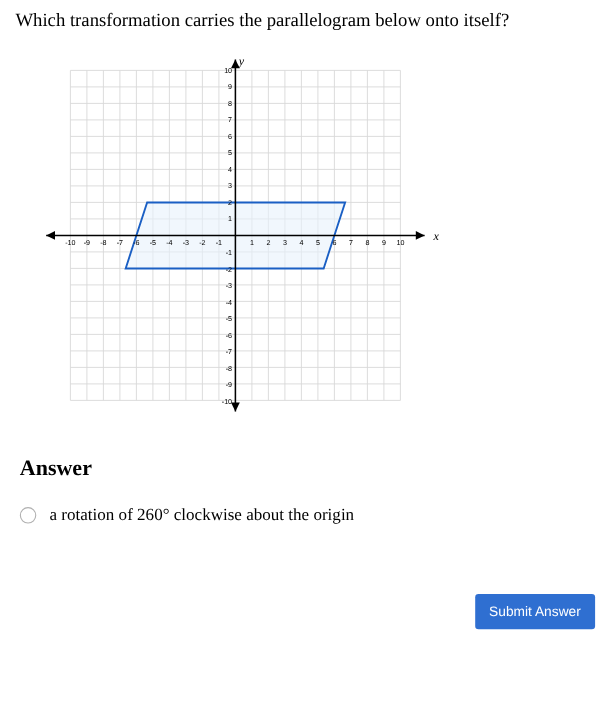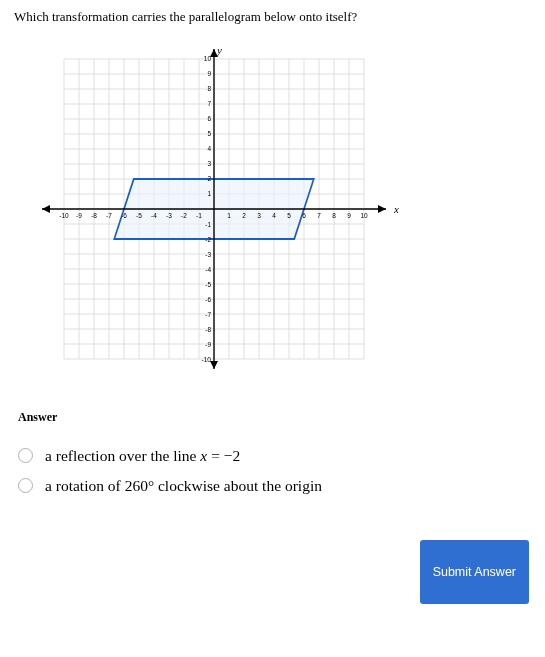--- a/index.html
+++ b/index.html
@@ -6,31 +6,31 @@
   body {
     font-family: Georgia, 'Times New Roman', serif;
     width: 545px;
     height: 657px;
     background: #fff;
     padding: 8px 14px;
     color: #000;
     position: relative;
   }
   .question {
-    font-size: 13px;
+    font-size: 17px;
     line-height: 1.35;
     margin-bottom: 18px;
   }
   .graph-wrap {
     width: 380px;
     margin: 0 0 18px 10px;
   }
   svg.graph { display: block; }
   .answer-label {
-    font-size: 12px;
+    font-size: 20px;
     font-weight: bold;
     margin: 36px 0 22px 4px;
   }
   .options {
     display: flex;
     flex-direction: column;
     gap: 12px;
     margin-left: 4px;
   }
   .opt {
@@ -41,27 +41,27 @@
   }
   .radio {
     width: 15px; height: 15px;
     border: 1.5px solid #b0b0b0;
     border-radius: 50%;
     flex: 0 0 15px;
     background: #fff;
   }
   .submit {
     position: absolute;
-    right: 16px;
+    right: 4px;
     top: 540px;
     background: #2f6fd1;
     color: #fff;
     font-family: Arial, sans-serif;
     font-size: 12.5px;
-    padding: 25px 13px;
+    padding: 9px 13px;
     border-radius: 3px;
     cursor: pointer;
   }
   .mathvar { font-style: italic; font-family: 'Times New Roman', serif; }
 </style>
 </head>
 <body>
 
 <div class="question">Which transformation carries the parallelogram below onto itself?</div>
 
@@ -179,23 +179,17 @@
       <text x="3" y="-155" font-size="11" font-style="italic" font-family="Times">y</text>
     </g>
   </svg>
 </div>
 
 <div class="answer-label">Answer</div>
 
 <div class="options">
   <div class="opt">
     <span class="radio"></span>
-    <span>
-      <span>a reflection over the line </span><span class="mathvar">x</span><span> = −2</span>
-    </span>
-  </div>
-  <div class="opt">
-    <span class="radio"></span>
     <span>a rotation of 260° clockwise about the origin</span>
   </div>
 </div>
 
 <div class="submit">Submit Answer</div>
 
 </body></html>

